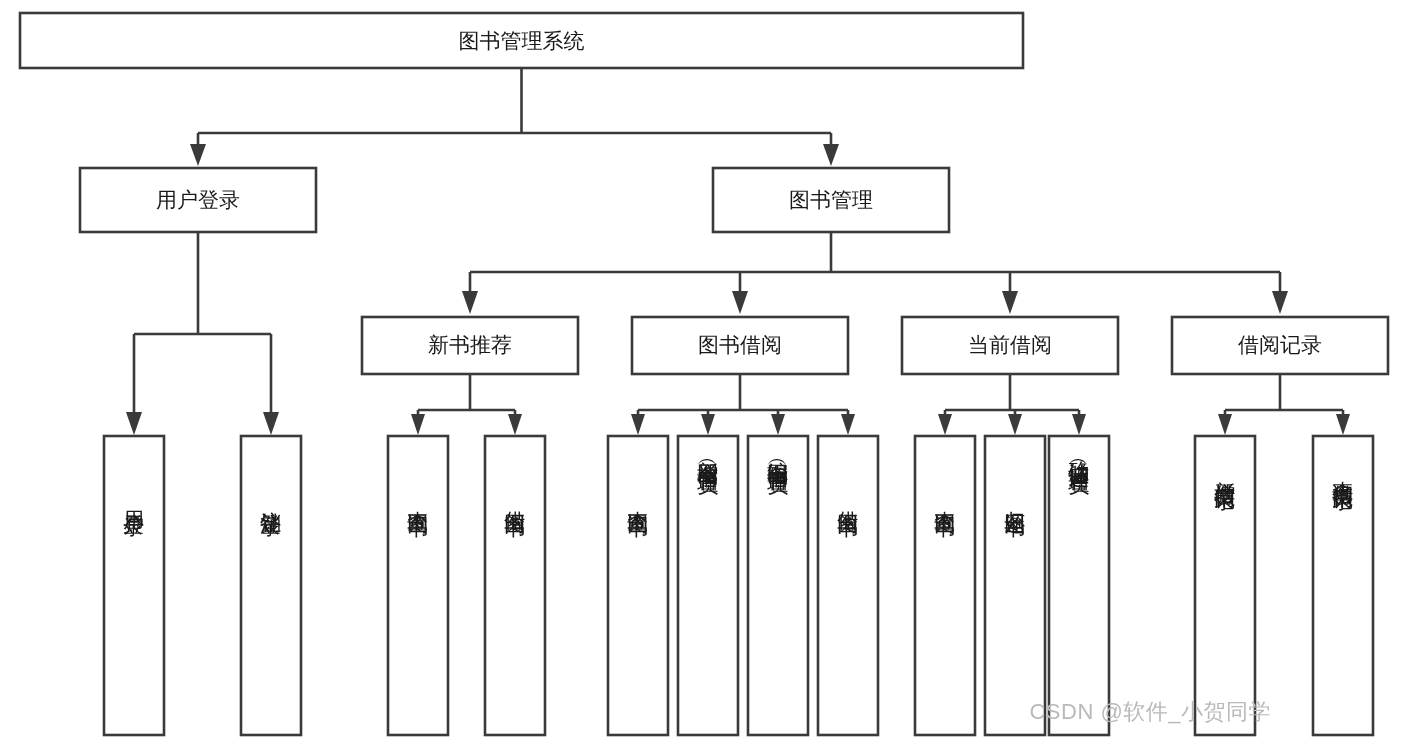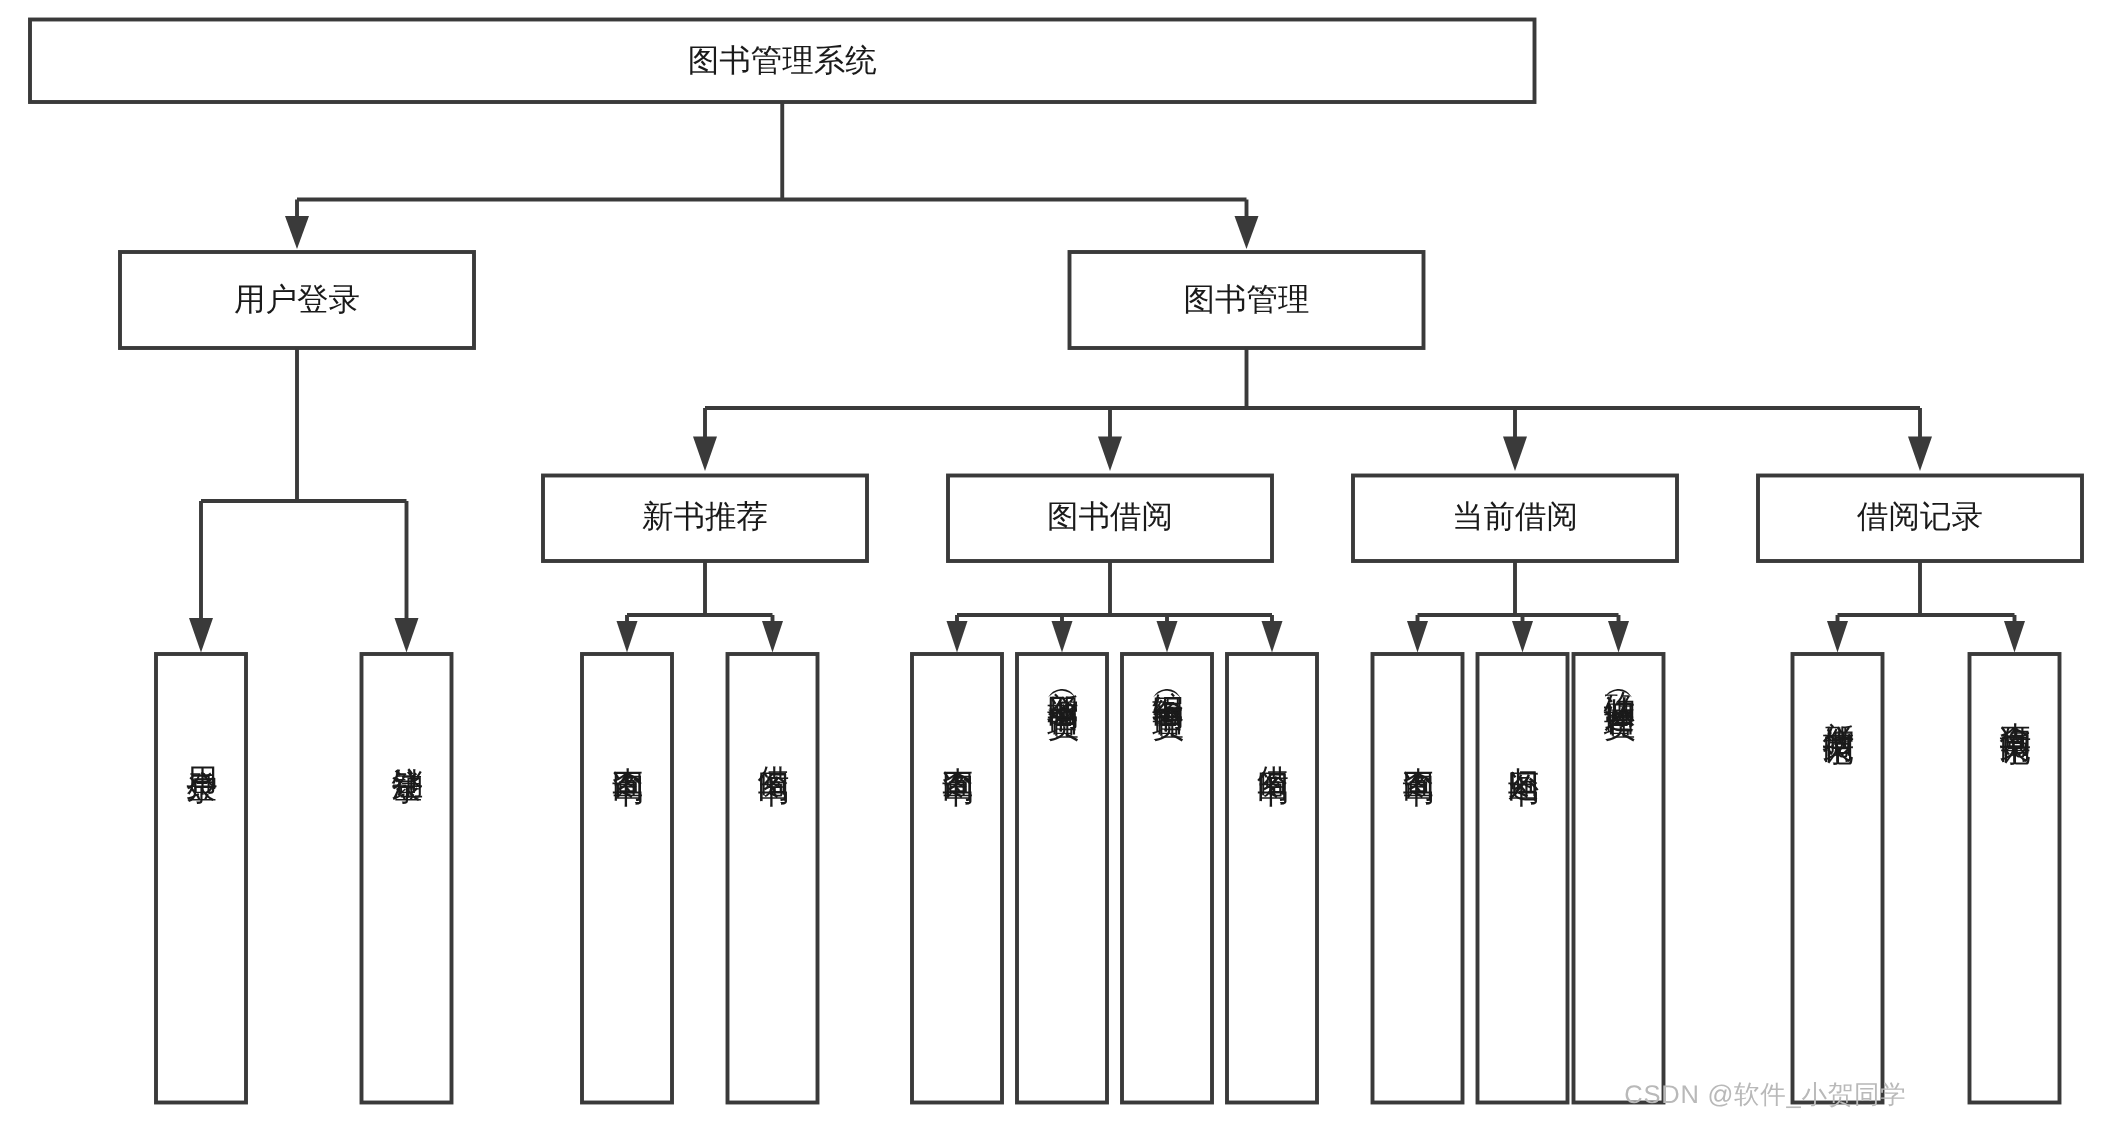--- a/index.html
+++ b/index.html
@@ -62,23 +62,23 @@
     color: #1a1a1a;
     writing-mode: vertical-rl;
     text-orientation: upright;
     letter-spacing: 2px;
     white-space: nowrap;
     text-align: left;
   }
   .watermark {
     position: absolute;
     right: 8px;
-    bottom: 6px;
-    font-family: "Liberation Sans", "DejaVu Sans", sans-serif;
-    font-size: 17px;
+    bottom: 20px;
+    font-family: "Liberation Sans", "DejaVu Sans", sans-serif;
+    font-size: 22px;
     color: #b9b9b9;
     letter-spacing: 0.5px;
     white-space: nowrap;
     text-align: center;
   }
 </style>
 </head>
 <body>
 
 <div id="diagram-root">

